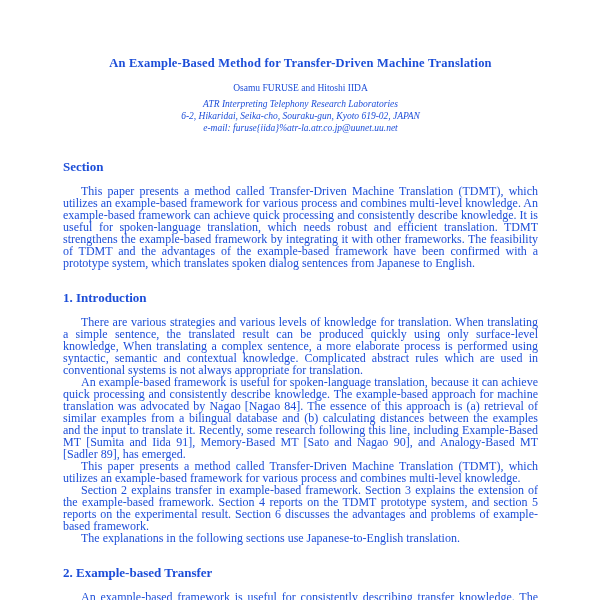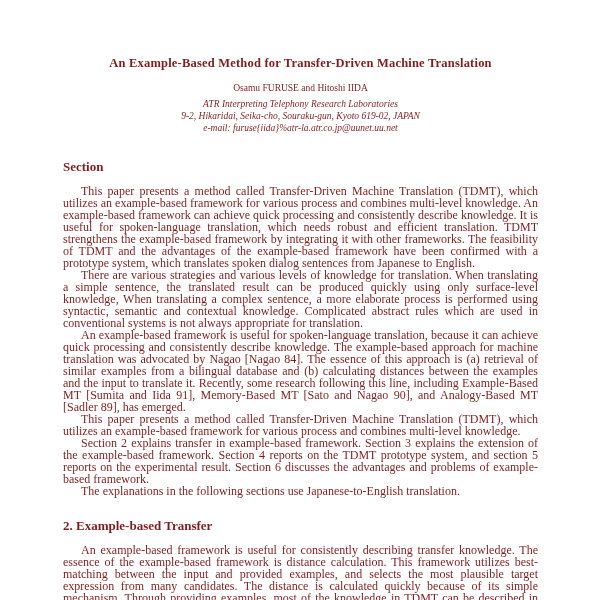--- a/index.html
+++ b/index.html
@@ -7,21 +7,21 @@
     padding: 0;
     background: #ffffff;
   }
   .page {
     position: relative;
     box-sizing: border-box;
     width: 600px;
     height: 600px;
     padding: 56px 62px 0 63px;
     background: #ffffff;
-    color: #7f1d1d;
+    color: #1d4ed8;
     font-family: "Liberation Serif", "DejaVu Serif", serif;
     overflow: hidden;
   }
   .title {
     font-size: 12.5px;
     font-weight: bold;
     text-align: center;
     margin: 0 0 12px 0;
     letter-spacing: 0.2px;
   }
@@ -56,28 +56,29 @@
 <body>
 
 <div class="page">
 
   <h1 class="title">An Example-Based Method for Transfer-Driven Machine Translation</h1>
 
   <div class="authors">Osamu FURUSE and Hitoshi IIDA</div>
 
   <div class="affil-line">ATR Interpreting Telephony Research Laboratories</div>
 
-  <div class="affil-line">9-2, Hikaridai, Seika-cho, Souraku-gun, Kyoto 619-02, JAPAN</div>
+  <div class="affil-line">6-2, Hikaridai, Seika-cho, Souraku-gun, Kyoto 619-02, JAPAN</div>
 
   <div class="affil-line">e-mail: furuse{iida}%atr-la.atr.co.jp@uunet.uu.net</div>
 
   <h2 class="section-heading first">Section</h2>
 
   <p class="para">This paper presents a method called Transfer-Driven Machine Translation (TDMT), which utilizes an example-based framework for various process and combines multi-level knowledge. An example-based framework can achieve quick processing and consistently describe knowledge. It is useful for spoken-language translation, which needs robust and efficient translation. TDMT strengthens the example-based framework by integrating it with other frameworks. The feasibility of TDMT and the advantages of the example-based framework have been confirmed with a prototype system, which translates spoken dialog sentences from Japanese to English.</p>
 
+  <h2 class="section-heading">1. Introduction</h2>
 
   <p class="para">There are various strategies and various levels of knowledge for translation. When translating a simple sentence, the translated result can be produced quickly using only surface-level knowledge, When translating a complex sentence, a more elaborate process is performed using syntactic, semantic and contextual knowledge. Complicated abstract rules which are used in conventional systems is not always appropriate for translation.</p>
 
   <p class="para">An example-based framework is useful for spoken-language translation, because it can achieve quick processing and consistently describe knowledge. The example-based approach for machine translation was advocated by Nagao [Nagao 84]. The essence of this approach is (a) retrieval of similar examples from a bilingual database and (b) calculating distances between the examples and the input to translate it. Recently, some research following this line, including Example-Based MT [Sumita and Iida 91], Memory-Based MT [Sato and Nagao 90], and Analogy-Based MT [Sadler 89], has emerged.</p>
 
   <p class="para">This paper presents a method called Transfer-Driven Machine Translation (TDMT), which utilizes an example-based framework for various process and combines multi-level knowledge.</p>
 
   <p class="para">Section 2 explains transfer in example-based framework. Section 3 explains the extension of the example-based framework. Section 4 reports on the TDMT prototype system, and section 5 reports on the experimental result. Section 6 discusses the advantages and problems of example-based framework.</p>
 
   <p class="para">The explanations in the following sections use Japanese-to-English translation.</p>

